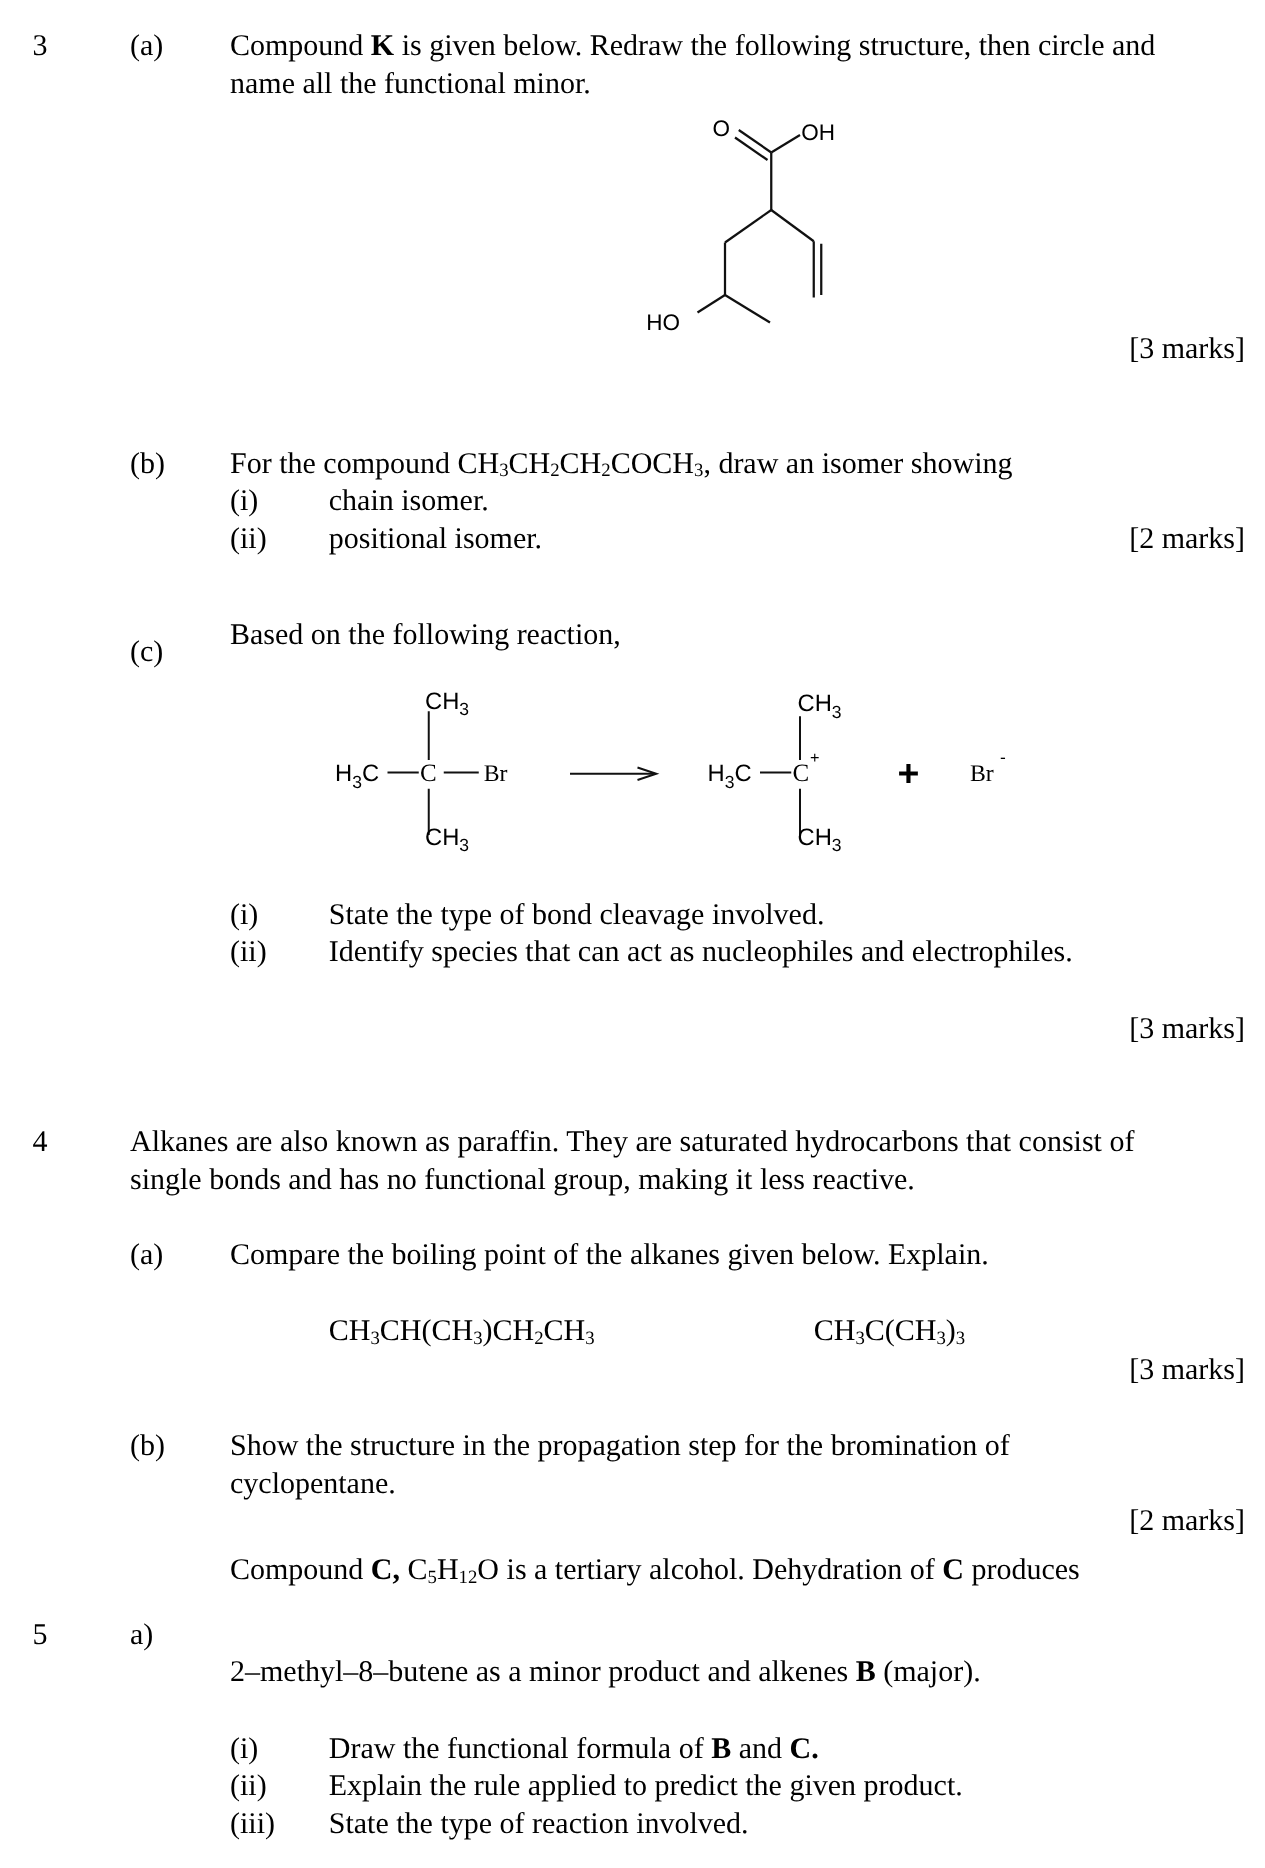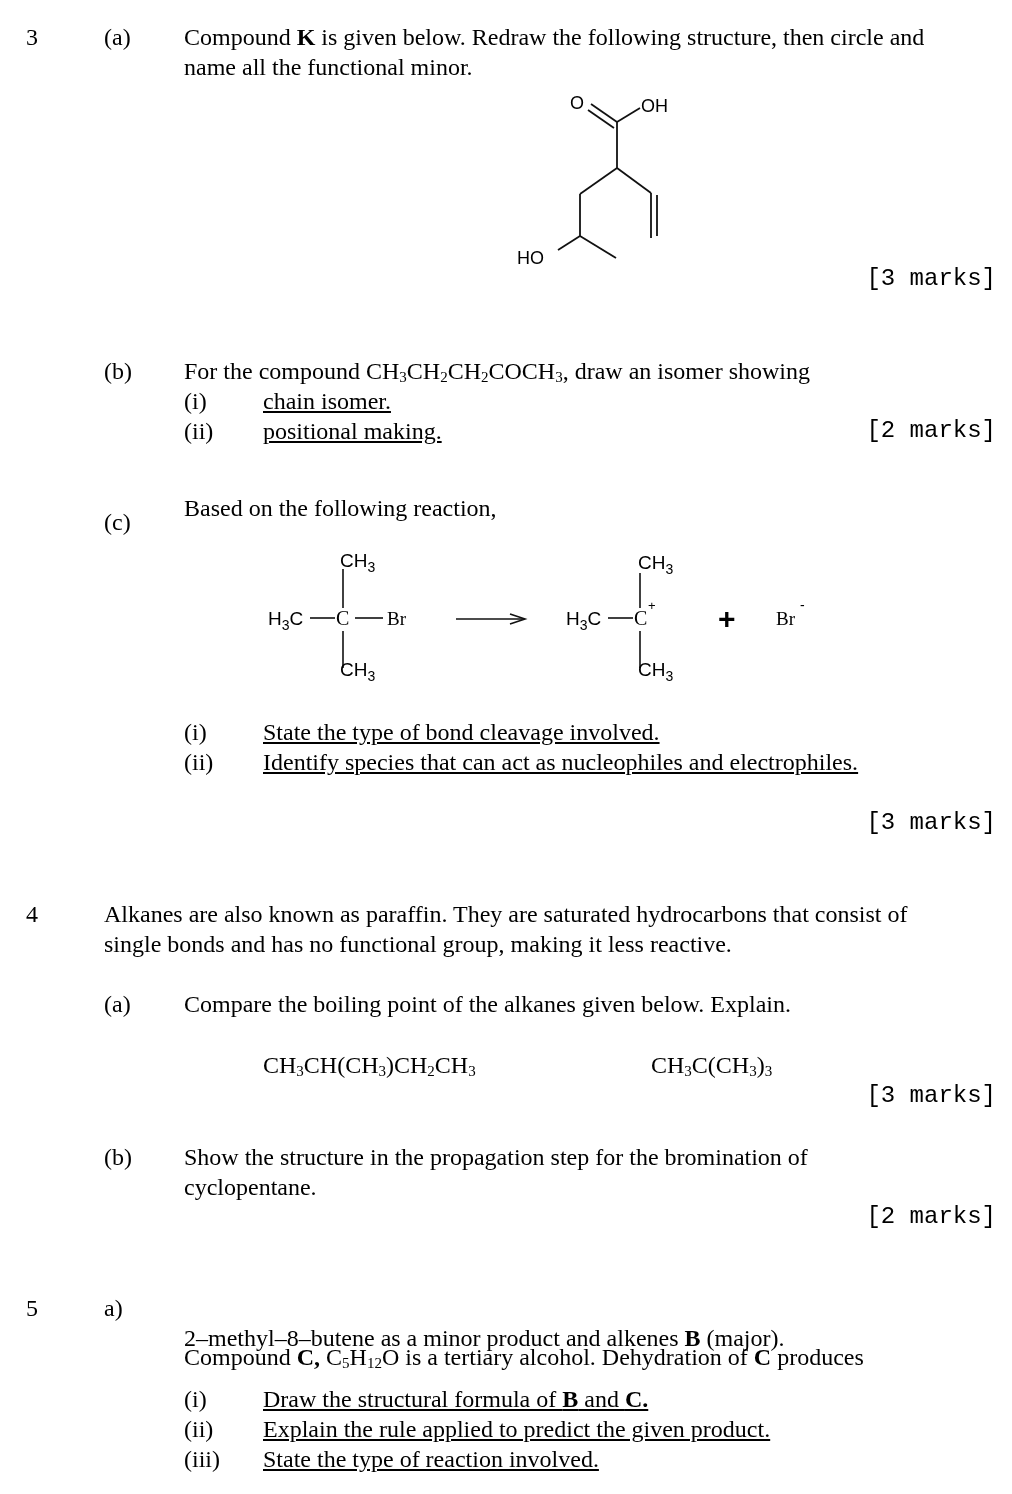--- a/index.html
+++ b/index.html
@@ -6,22 +6,22 @@
   body {
     width: 1012px; height: 1494px; position: relative; overflow: hidden;
     font-family: "Liberation Serif", "DejaVu Serif", serif;
     color: #000; font-size: 24px; line-height: 30px;
   }
   .abs { position: absolute; white-space: nowrap; }
   .qnum { left: 26px; }
   .part { left: 104px; }
   .body { left: 184px; }
   .sub-num { left: 184px; }
-  .sub-text { left: 263px; text-decoration: underline; }
-  .marks { right: 16px; text-align: right; font-family: Liberation Mono, monospace; }
+  .sub-text { left: 263px; }
+  .marks { right: 16px; text-align: right; }
   b { font-weight: bold; }
   sub { font-size: 15px; line-height: 0; vertical-align: -3px; }
   svg text { font-family: "Liberation Sans", "DejaVu Sans", sans-serif; }
   .rxn text.serif { font-family: "Liberation Serif", "DejaVu Serif", serif; }
 </style>
 </head>
 <body>
 
 <div class="abs qnum" style="top:22px">3</div>
 <div class="abs part" style="top:22px">(a)</div>
@@ -54,21 +54,21 @@
   <text x="141" y="26" font-size="18">OH</text>
   <text x="17" y="178" font-size="18">HO</text>
 </svg>
 <div class="abs marks" style="top:264px">[3 marks]</div>
 
 <div class="abs part" style="top:356px">(b)</div>
 <div class="abs body" style="top:356px"><span>For the compound </span><span><span>CH</span><sub>3</sub><span>CH</span><sub>2</sub><span>CH</span><sub>2</sub><span>COCH</span><sub>3</sub></span><span>, draw an isomer showing</span></div>
 <div class="abs sub-num" style="top:386px">(i)</div>
 <div class="abs sub-text" style="top:386px">chain isomer.</div>
 <div class="abs sub-num" style="top:416px">(ii)</div>
-<div class="abs sub-text" style="top:416px">positional making.</div>
+<div class="abs sub-text" style="top:416px">positional isomer.</div>
 <div class="abs marks" style="top:416px">[2 marks]</div>
 
 <div class="abs part" style="top:507px">(c)</div>
 <div class="abs body" style="top:493px">Based on the following reaction,</div>
 
 <svg class="rxn abs" style="left:260px; top:540px;" width="560" height="150" viewBox="0 0 560 150">
   <g stroke="#111" stroke-width="1.6" fill="none">
 
     <line x1="83" y1="29" x2="83" y2="68"></line>
     <line x1="83" y1="91" x2="83" y2="128"></line>
@@ -116,21 +116,21 @@
 <div class="abs" style="left:651px; top:1050px"><span>CH</span><sub>3</sub><span>C(CH</span><sub>3</sub><span>)</span><sub>3</sub></div>
 <div class="abs marks" style="top:1081px">[3 marks]</div>
 
 <div class="abs part" style="top:1142px">(b)</div>
 <div class="abs body" style="top:1142px">Show the structure in the propagation step for the bromination of</div>
 <div class="abs body" style="top:1172px">cyclopentane.</div>
 <div class="abs marks" style="top:1202px">[2 marks]</div>
 
 <div class="abs qnum" style="top:1293px">5</div>
 <div class="abs part" style="top:1293px">a)</div>
-<div class="abs body" style="top:1342px"><span>Compound </span><b>C,</b> <span><span>C</span><sub>5</sub><span>H</span><sub>12</sub><span>O</span></span><span> is a tertiary alcohol. Dehydration of </span><b>C</b><span> produces</span></div>
+<div class="abs body" style="top:1241px"><span>Compound </span><b>C,</b> <span><span>C</span><sub>5</sub><span>H</span><sub>12</sub><span>O</span></span><span> is a tertiary alcohol. Dehydration of </span><b>C</b><span> produces</span></div>
 <div class="abs body" style="top:1323px"><span>2–methyl–8–butene as a minor product and alkenes </span><b>B</b><span> (major).</span></div>
 
 <div class="abs sub-num" style="top:1384px">(i)</div>
-<div class="abs sub-text" style="top:1384px"><span>Draw the structural formula of </span><b>B</b><span> and </span><b>C.</b></div>
+<div class="abs sub-text" style="top:1384px"><span>Draw the functional formula of </span><b>B</b><span> and </span><b>C.</b></div>
 <div class="abs sub-num" style="top:1414px">(ii)</div>
 <div class="abs sub-text" style="top:1414px">Explain the rule applied to predict the given product.</div>
 <div class="abs sub-num" style="top:1444px">(iii)</div>
 <div class="abs sub-text" style="top:1444px">State the type of reaction involved.</div>
 
 </body></html>

